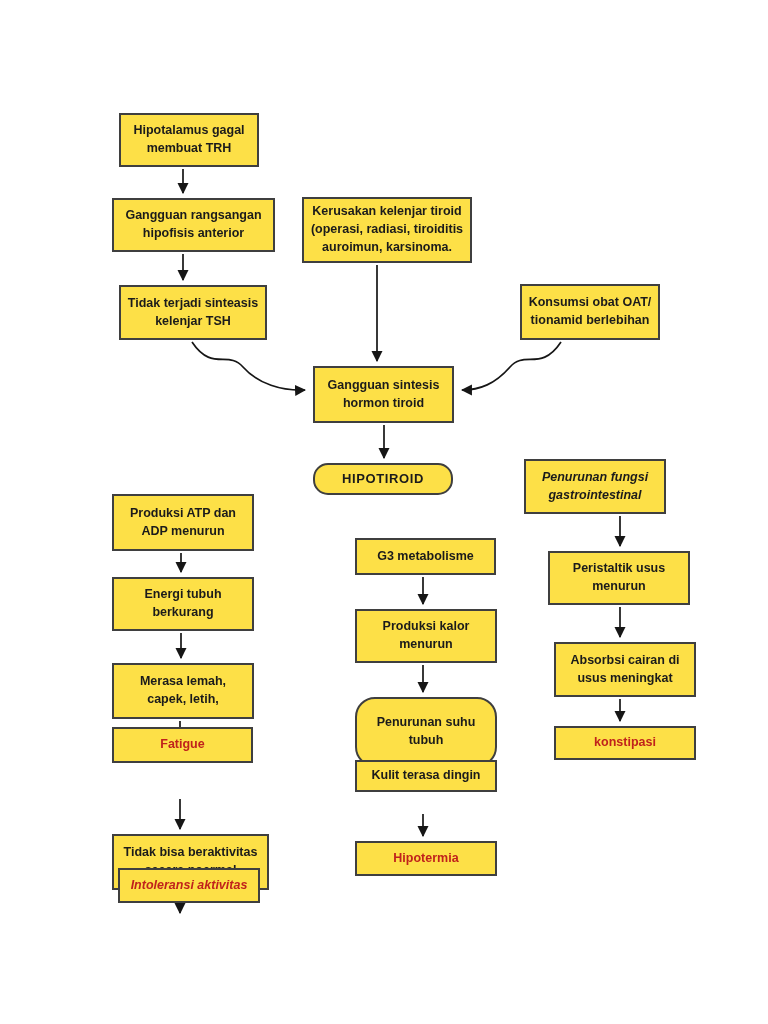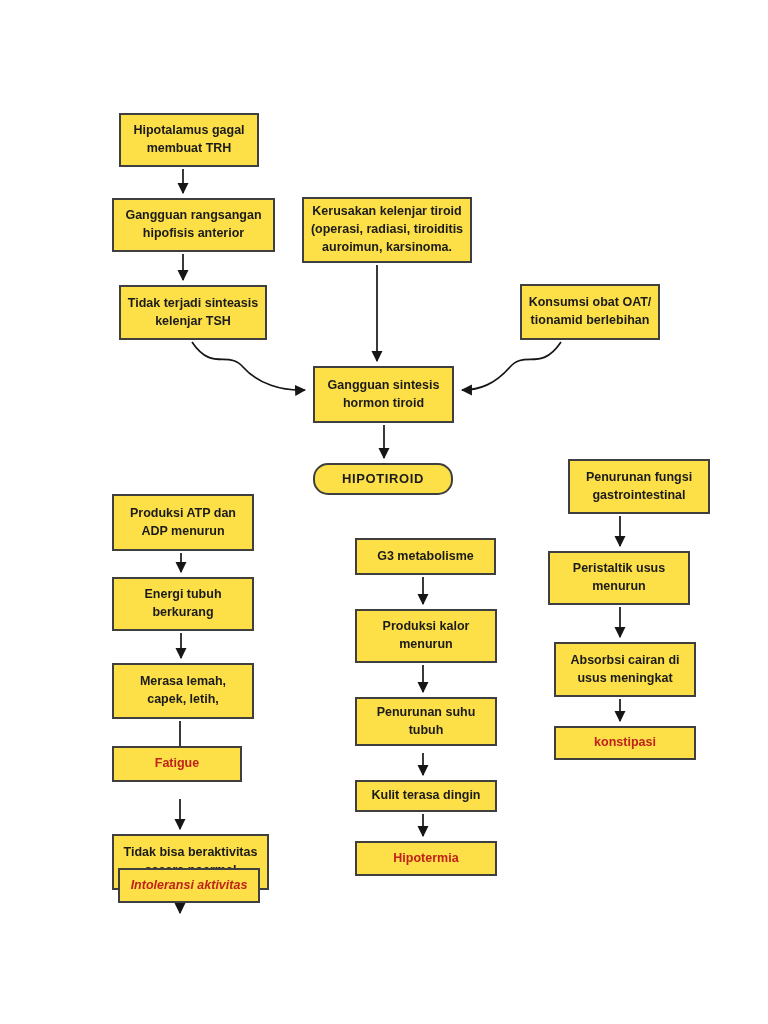--- a/index.html
+++ b/index.html
@@ -84,51 +84,51 @@
 kelenjar TSH</div>
 
   <div class="node" style="left:507px; top:284px; width:140px; height:56px;margin-left:13px;">Konsumsi obat OAT/
 tionamid berlebihan</div>
 
   <div class="node" style="left:313px; top:366px; width:141px; height:57px;">Gangguan sintesis
 hormon tiroid</div>
 
   <div class="node caps" style="left:313px; top:463px; width:140px; height:32px;">HIPOTIROID</div>
 
-  <div class="node" style="left:568px; top:459px; width:142px; height:55px;">Penurunan fungsi
+  <div class="node" style="left:524px; top:459px; width:142px; height:55px;font-style:italic;">Penurunan fungsi
 gastrointestinal</div>
 
   <div class="node" style="left:355px; top:538px; width:141px; height:37px;">G3 metabolisme</div>
 
   <div class="node" style="left:548px; top:551px; width:142px; height:54px;">Peristaltik usus
 menurun</div>
 
   <div class="node" style="left:112px; top:494px; width:142px; height:57px;">Produksi ATP dan
 ADP menurun</div>
 
   <div class="node" style="left:112px; top:663px; width:142px; height:56px;">Merasa lemah,
 capek, letih,</div>
 
   <div class="node" style="left:112px; top:577px; width:142px; height:54px;">Energi tubuh
 berkurang</div>
 
-  <div class="node red" style="left:112px; top:746px; width:130px; height:36px;">Fatigue</div>
+  <div class="node red" style="left:112px; top:727px; width:141px; height:36px;">Fatigue</div>
 
   <div class="node" style="left:112px; top:834px; width:157px; height:56px;text-align:center;">Tidak bisa beraktivitas
 secara noermal</div>
 
   <div class="node red" style="left:118px; top:868px; width:142px; height:35px;font-style:italic;">Intoleransi aktivitas</div>
 
   <div class="node" style="left:355px; top:609px; width:142px; height:54px;">Produksi kalor
 menurun</div>
 
-  <div class="node" style="left:355px; top:697px; width:142px; height:49px;">Penurunan suhu
+  <div class="node" style="left:355px; top:697px; width:142px; height:70px;border-radius:20px;">Penurunan suhu
 tubuh</div>
 
-  <div class="node" style="left:355px; top:780px; width:142px; height:32px;">Kulit terasa dingin</div>
+  <div class="node" style="left:355px; top:760px; width:142px; height:32px;">Kulit terasa dingin</div>
 
   <div class="node red" style="left:355px; top:841px; width:142px; height:35px;">Hipotermia</div>
 
   <div class="node" style="left:554px; top:642px; width:142px; height:55px;">Absorbsi cairan di
 usus meningkat</div>
 
   <div class="node red" style="left:554px; top:726px; width:142px; height:34px;">konstipasi</div>
 
 </div>
 

